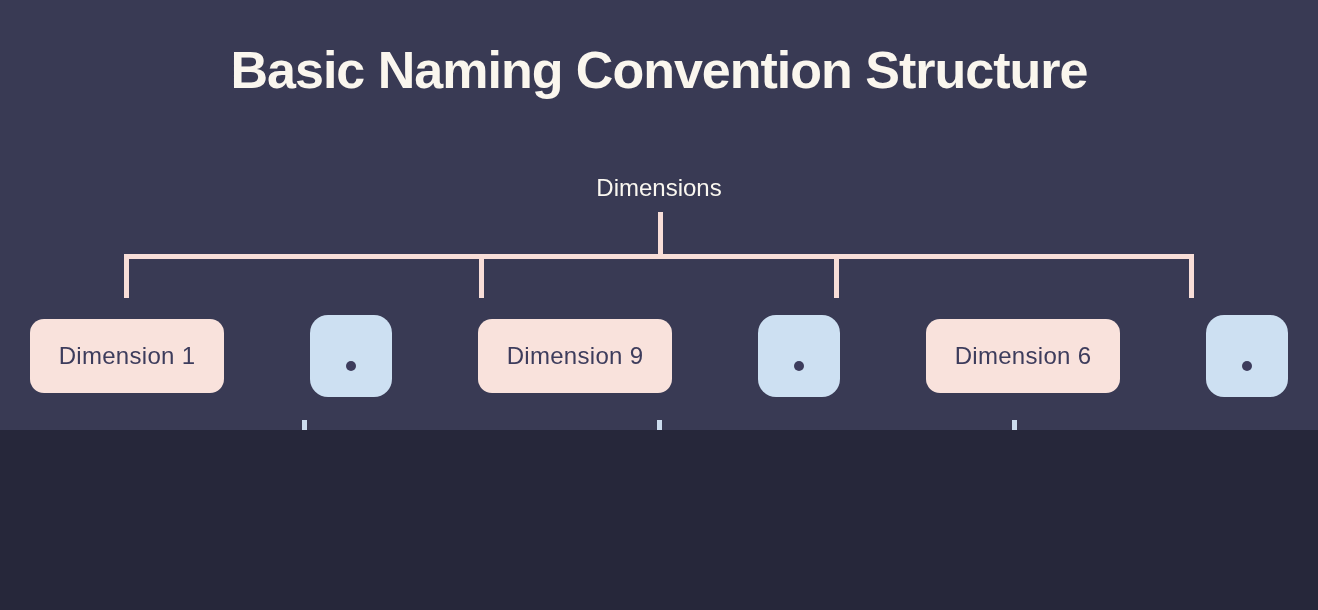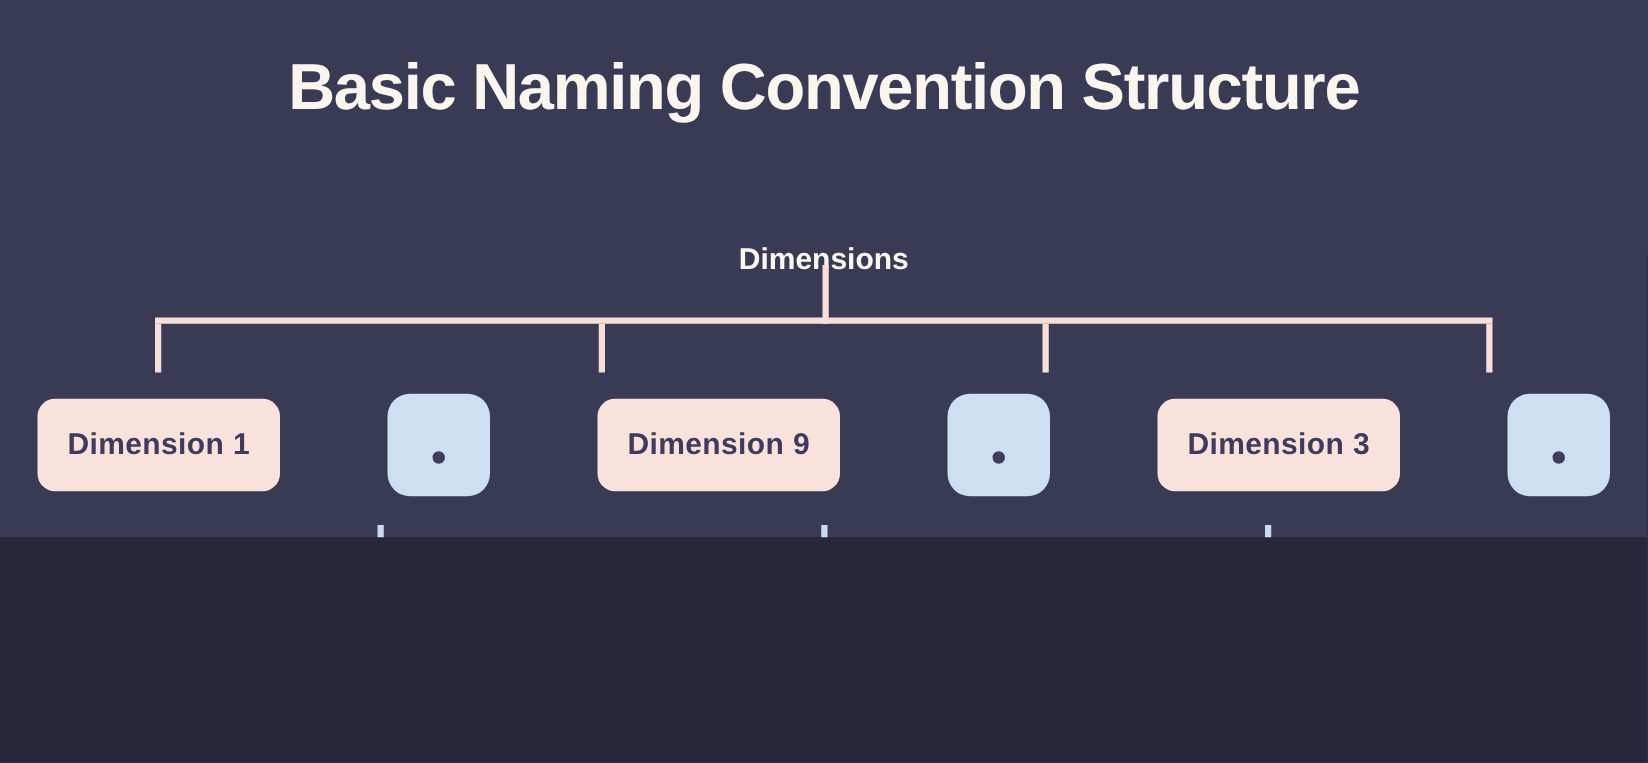--- a/index.html
+++ b/index.html
@@ -30,23 +30,22 @@
     font-weight: bold;
     letter-spacing: -1px;
     color: var(--title-text, #faf6ee);
   }
   .tree-label {
     position: absolute;
     left: 0;
     width: 100%;
     text-align: center;
     font-size: 24px;
-    font-weight: bold;
+    font-weight: normal;
     color: var(--label-text, #faf7f0);
-    margin-top: 20px;
   }
   .tree-label.top { top: 174px; }
   .tree-label.bottom { top: 528px; }
 
   
   .line { position: absolute; }
   .line.pink { background: var(--dimensions-line, #f8ded8); }
   .line.blue { background: var(--separators-line, #ccdcef); }
 
   
@@ -80,21 +79,21 @@
   .dim-box {
     flex: none;
     width: 194px;
     height: 74px;
     border-radius: 14px;
     background: var(--dimension-box-fill, #f9e2dc);
     display: flex;
     align-items: center;
     justify-content: center;
     font-size: 24px;
-    font-weight: bold;
+    font-weight: normal;
     letter-spacing: 0.3px;
     color: var(--dimension-box-text, #3d3c5c);
   }
   .sep-box {
     flex: none;
     width: 82px;
     height: 82px;
     border-radius: 18px;
     background: var(--separator-box-fill, #cde0f2);
     display: flex;
@@ -133,21 +132,21 @@
     <div class="sep-box">
       <span class="dot"></span>
     </div>
     <div class="dim-box">
       <span>Dimension 9</span>
     </div>
     <div class="sep-box">
       <span class="dot"></span>
     </div>
     <div class="dim-box">
-      <span>Dimension 3</span>
+      <span>Dimension 6</span>
     </div>
     <div class="sep-box">
       <span class="dot"></span>
     </div>
   </div>
 
   <div class="line blue b-stem s1"></div>
   <div class="line blue b-stem s2"></div>
   <div class="line blue b-stem s3"></div>
   <div class="line blue b-rail"></div>

